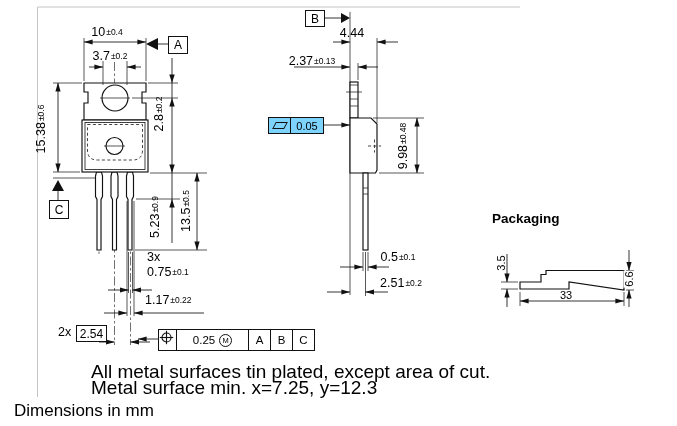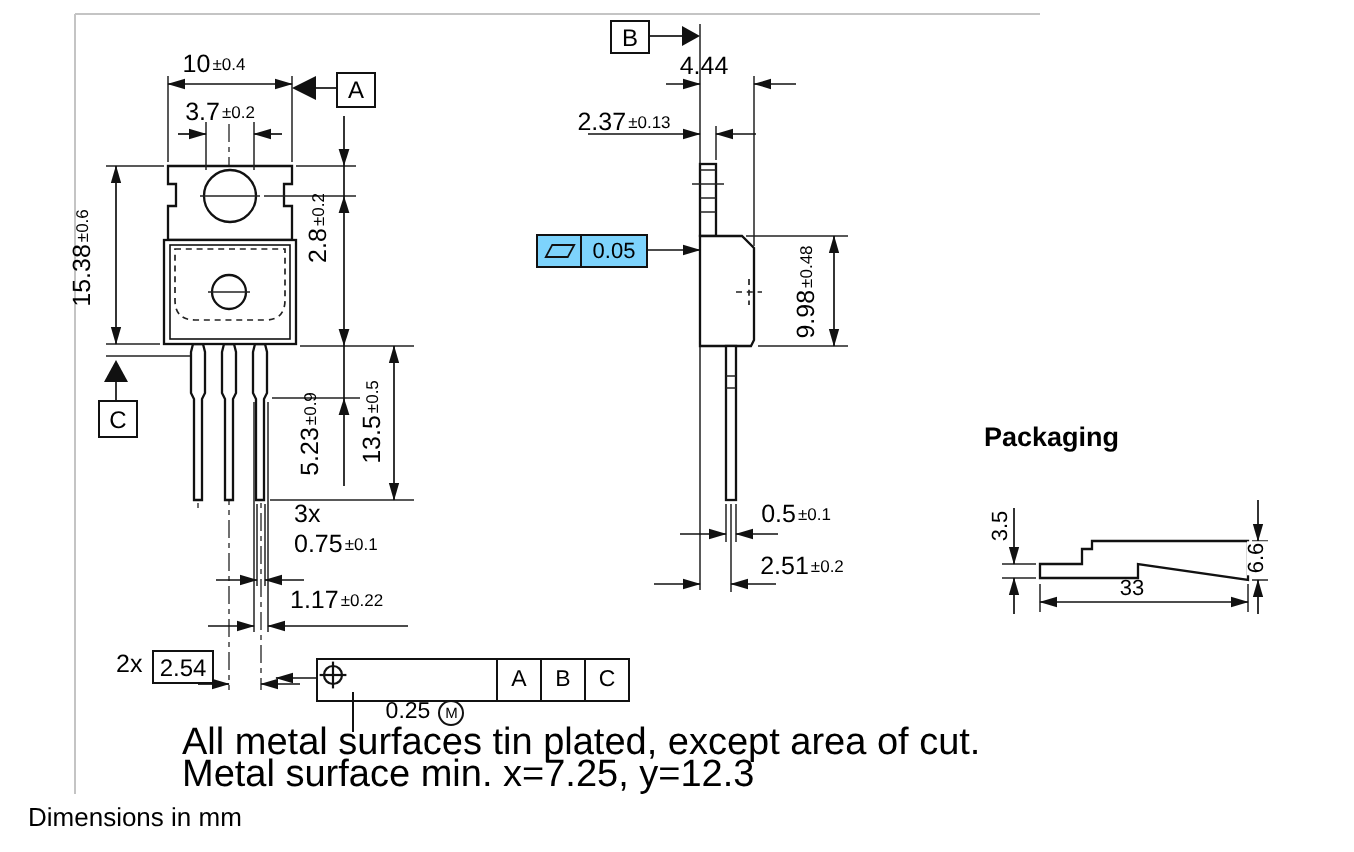--- a/index.html
+++ b/index.html
@@ -26,21 +26,21 @@
        display:flex;background:#fff;font-size:11.5px;}
   .fcf-cell{display:flex;align-items:center;justify-content:center;height:100%;}
   .fcf-cell + .fcf-cell{border-left:1.2px solid #111;}
   .mmc{display:inline-flex;align-items:center;justify-content:center;width:11px;height:11px;
        border:1px solid #111;border-radius:50%;font-size:7.5px;margin-left:4px;}
   .flat-frame{position:absolute;left:268px;top:117px;height:15px;border:1.3px solid #111;
               display:flex;background:#7dd3fc;font-size:11px;}
   .pgram{display:inline-block;width:10px;height:5px;border:1.1px solid #111;
          transform:skewX(-28deg);}
   .notes{position:absolute;left:59px;top:364px;font-size:19px;line-height:16px;margin-left:32px;}
-  .caption{position:absolute;left:14px;top:401px;font-size:13px;}
+  .caption{position:absolute;left:14px;top:401px;font-size:17px;}
   .pkg-title{position:absolute;left:492px;top:211px;font-size:13.5px;font-weight:bold;}
 </style>
 </head>
 <body>
 
 <div id="screen">
 
 <svg width="677" height="426" viewBox="0 0 677 426">
   <defs>
     <marker id="aE" viewBox="0 0 9 6" refX="8.6" refY="3" markerWidth="9" markerHeight="6" orient="auto" markerUnits="userSpaceOnUse">
@@ -200,21 +200,21 @@
     </div>
 
 <div class="fcf">
   <div class="fcf-cell" style="width:17px;">
     <svg width="15" height="15" viewBox="0 0 15 15">
           <circle cx="7.5" cy="7.5" r="4.5" fill="none" stroke="#111" stroke-width="1.1"></circle>
           <line x1="0.8" y1="7.5" x2="14.2" y2="7.5" stroke="#111" stroke-width="1.1"></line>
           <line x1="7.5" y1="0.8" x2="7.5" y2="14.2" stroke="#111" stroke-width="1.1"></line>
         </svg>
   </div>
-  <div class="fcf-cell" style="width:71px;margin-top:16px;">
+  <div class="fcf-cell" style="width:71px;">
     <span>0.25</span>
     <span class="mmc">M</span>
   </div>
   <div class="fcf-cell" style="width:21px;">A</div>
   <div class="fcf-cell" style="width:21px;">B</div>
   <div class="fcf-cell" style="width:21px;">C</div>
 </div>
 
 <div class="lbl ctr" style="left:352px;top:33px;">4.44</div>
 <div class="lbl ctr" style="left:312px;top:61px;"><span>2.37</span><span class="tol">±0.13</span></div>

